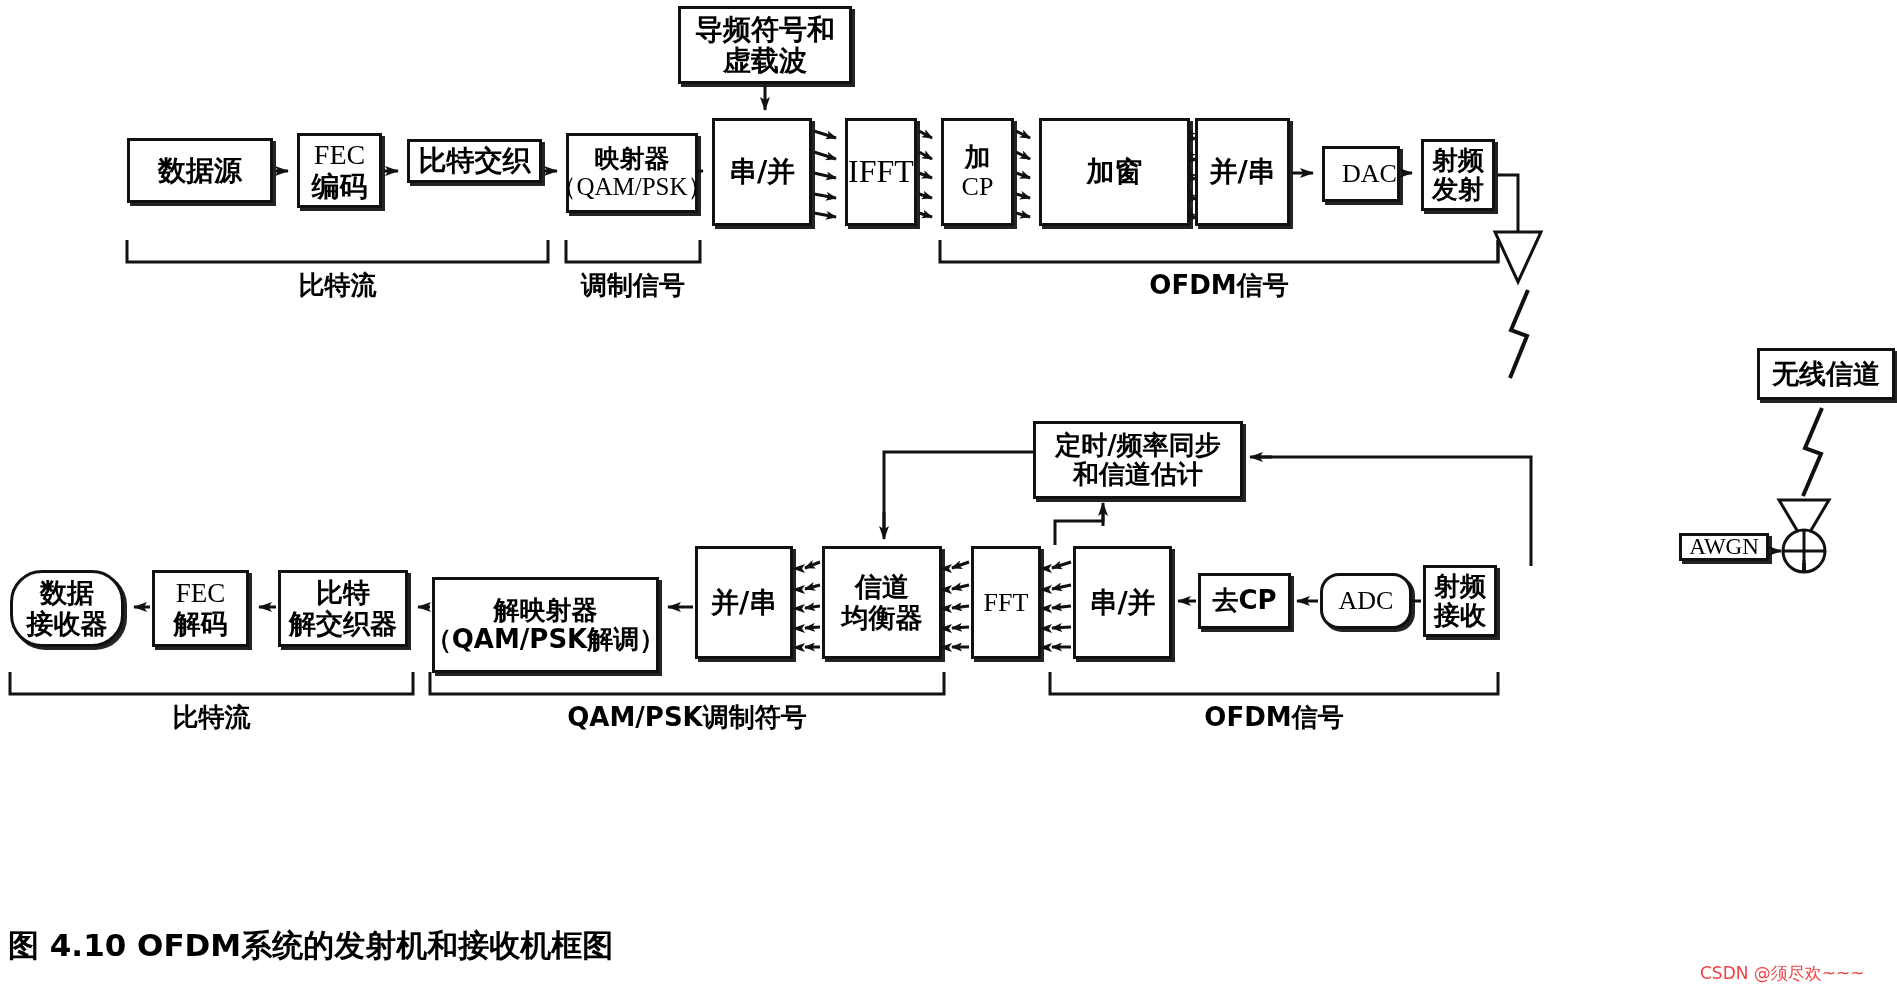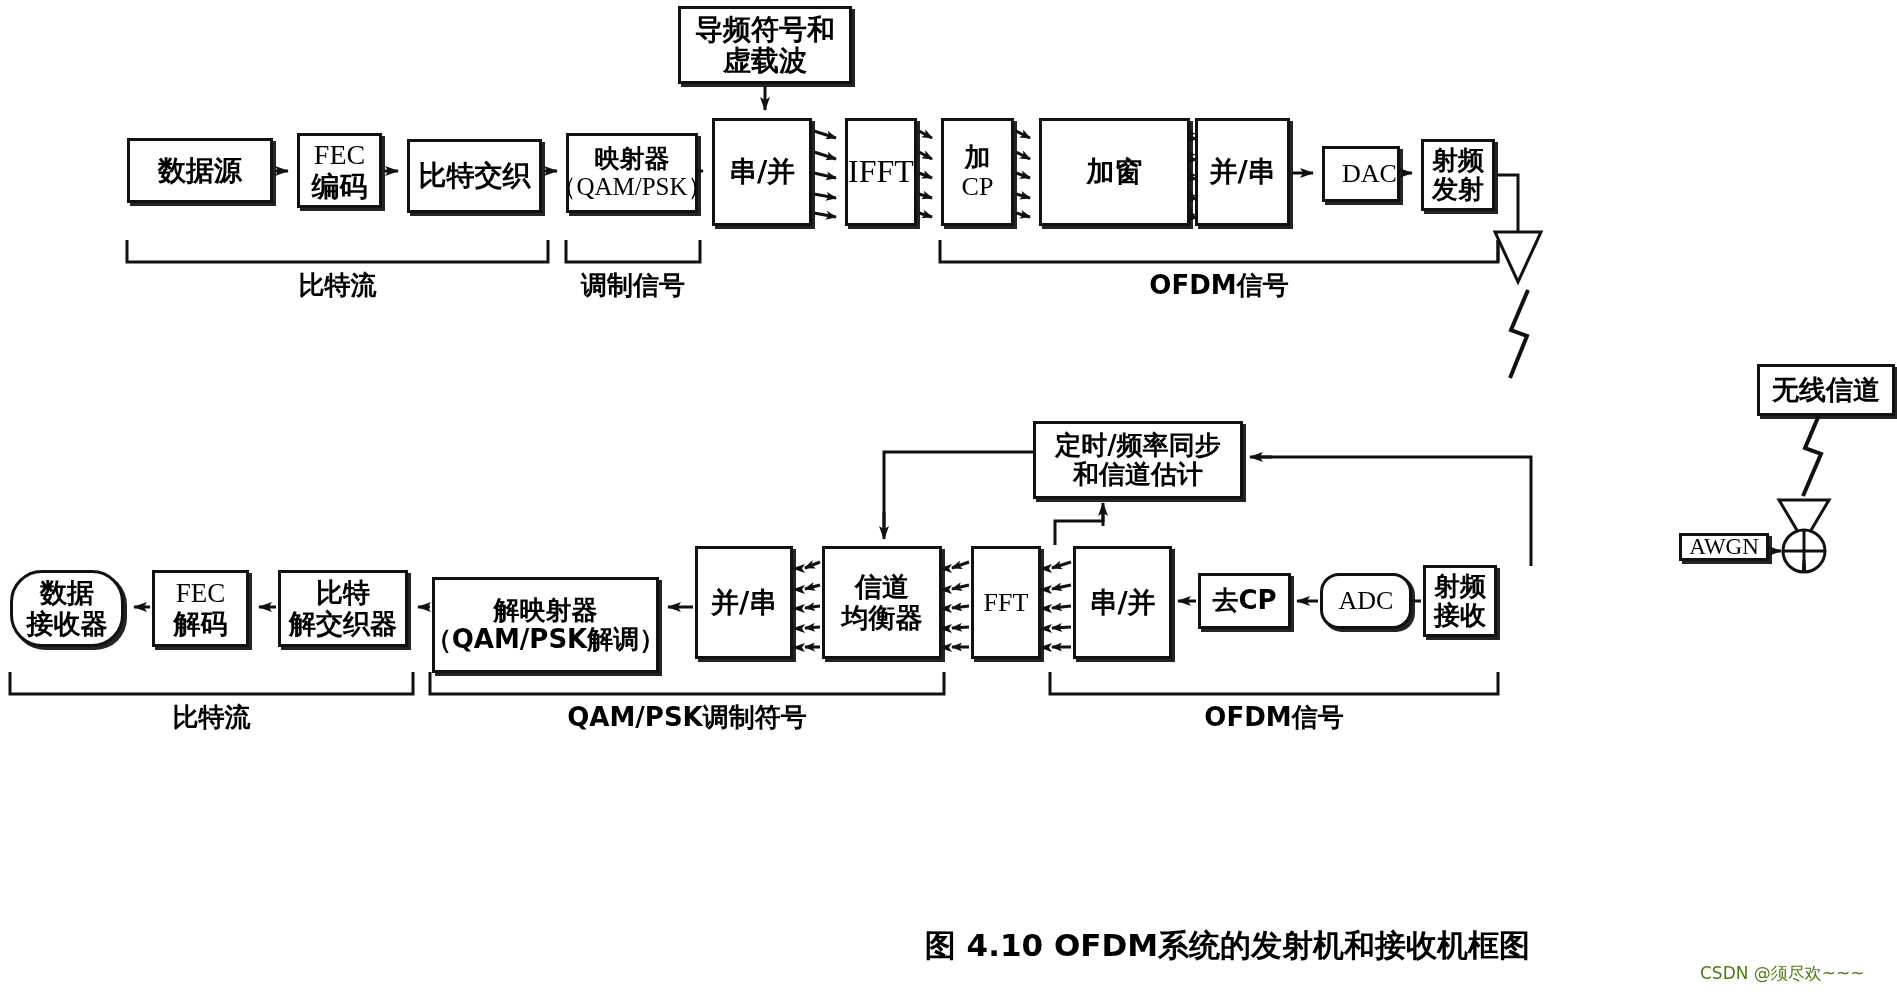--- a/index.html
+++ b/index.html
@@ -46,30 +46,31 @@
     position: absolute;
     text-align: center;
     color: #000000;
     font-weight: 700;
     z-index: 4;
     white-space: nowrap;
     font-family: "DejaVu Sans", "Liberation Sans", sans-serif;
   }
   .caption {
     position: absolute;
-    text-align: right;
+    text-align: left;
     color: #000000;
     font-weight: 700;
     z-index: 4;
     white-space: nowrap;
     font-family: "DejaVu Sans", "Liberation Sans", sans-serif;
+    margin-left: 8px;
   }
   .watermark {
     position: absolute;
-    color: #4d7c0f;
+    color: #ef4444;
     font-size: 17px;
     font-family: "DejaVu Sans", "Liberation Sans", sans-serif;
     white-space: nowrap;
     z-index: 5;
   }
 </style>
 </head>
 <body>
 
 <div id="canvas">
@@ -227,21 +228,21 @@
         <div>
           <span class="ln cjk">数据源</span>
         </div>
       </div>
       <div class="blk" style="left: 297px; top: 133px; width: 85px; height: 75px; font-size: 28px;">
         <div>
           <span class="ln lat">FEC</span>
           <span class="ln cjk">编码</span>
         </div>
       </div>
-      <div class="blk" style="left: 407px; top: 139px; width: 135px; height: 74px; font-size: 28px;">
+      <div class="blk" style="left: 407px; top: 139px; width: 135px; height: 44px; font-size: 28px;">
         <div>
           <span class="ln cjk">比特交织</span>
         </div>
       </div>
       <div class="blk" style="left: 566px; top: 133px; width: 132px; height: 80px; font-size: 25px;">
         <div>
           <span class="ln cjk">映射器</span>
           <span class="ln lat">（QAM/PSK）</span>
         </div>
       </div>
@@ -275,21 +276,21 @@
         <div>
           <span class="ln lat">DAC</span>
         </div>
       </div>
       <div class="blk" style="left: 1421px; top: 139px; width: 74px; height: 72px; font-size: 26px;">
         <div>
           <span class="ln cjk">射频</span>
           <span class="ln cjk">发射</span>
         </div>
       </div>
-      <div class="blk" style="left: 1757px; top: 348px; width: 138px; height: 52px; font-size: 27px; margin-top: 16px;">
+      <div class="blk" style="left: 1757px; top: 348px; width: 138px; height: 52px; font-size: 27px;">
         <div>
           <span class="ln cjk">无线信道</span>
         </div>
       </div>
       <div class="blk" style="left: 1679px; top: 533px; width: 90px; height: 28px; font-size: 23px;">
         <div>
           <span class="ln lat">AWGN</span>
         </div>
       </div>
       <div class="blk" style="left: 1033px; top: 421px; width: 210px; height: 78px; font-size: 26px;">

